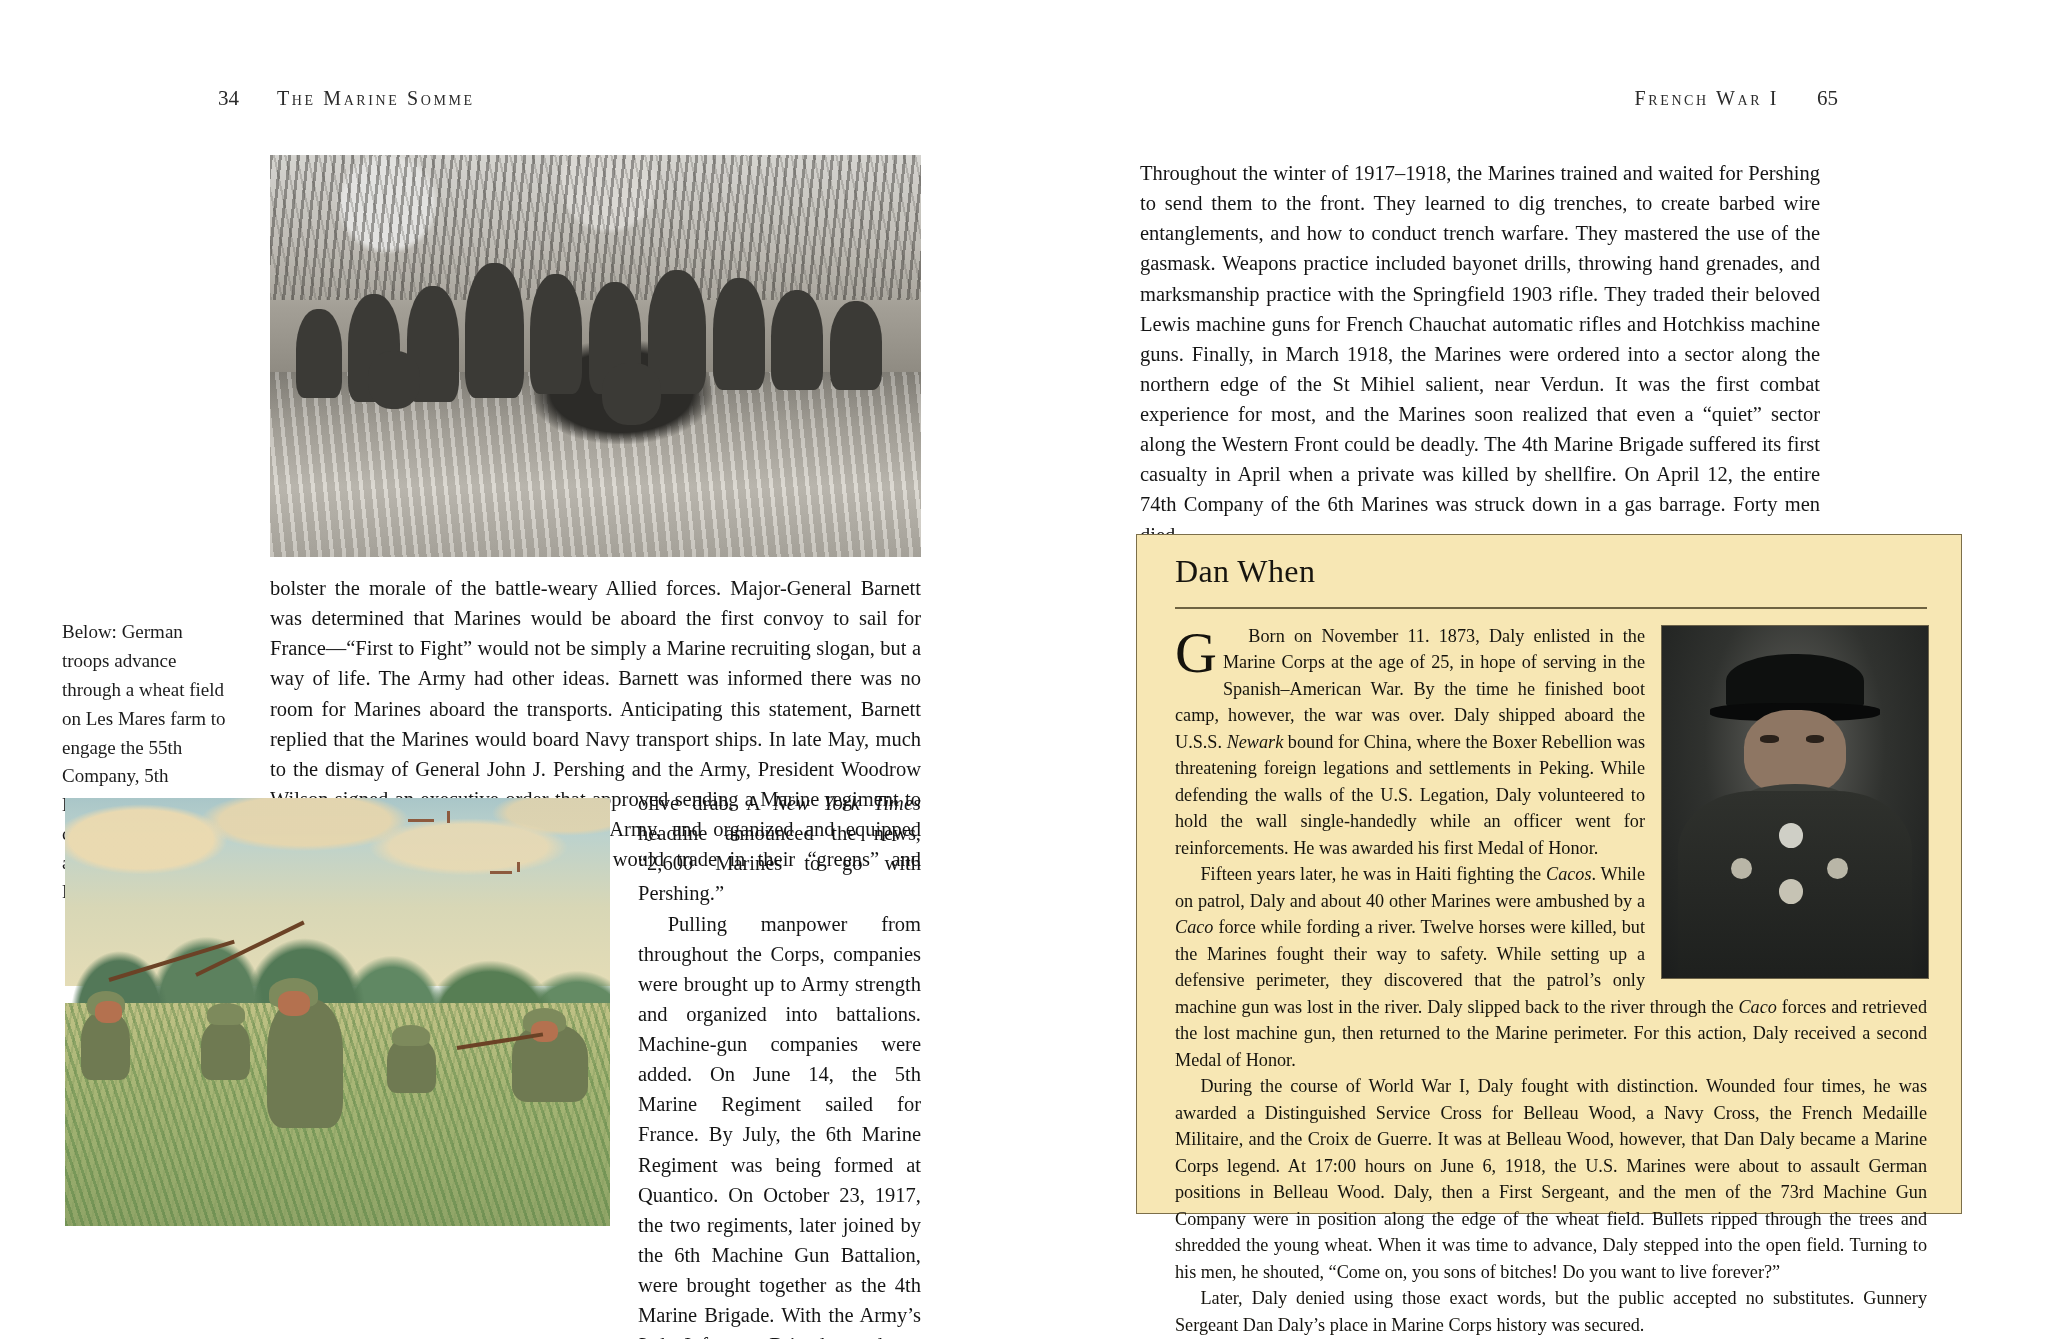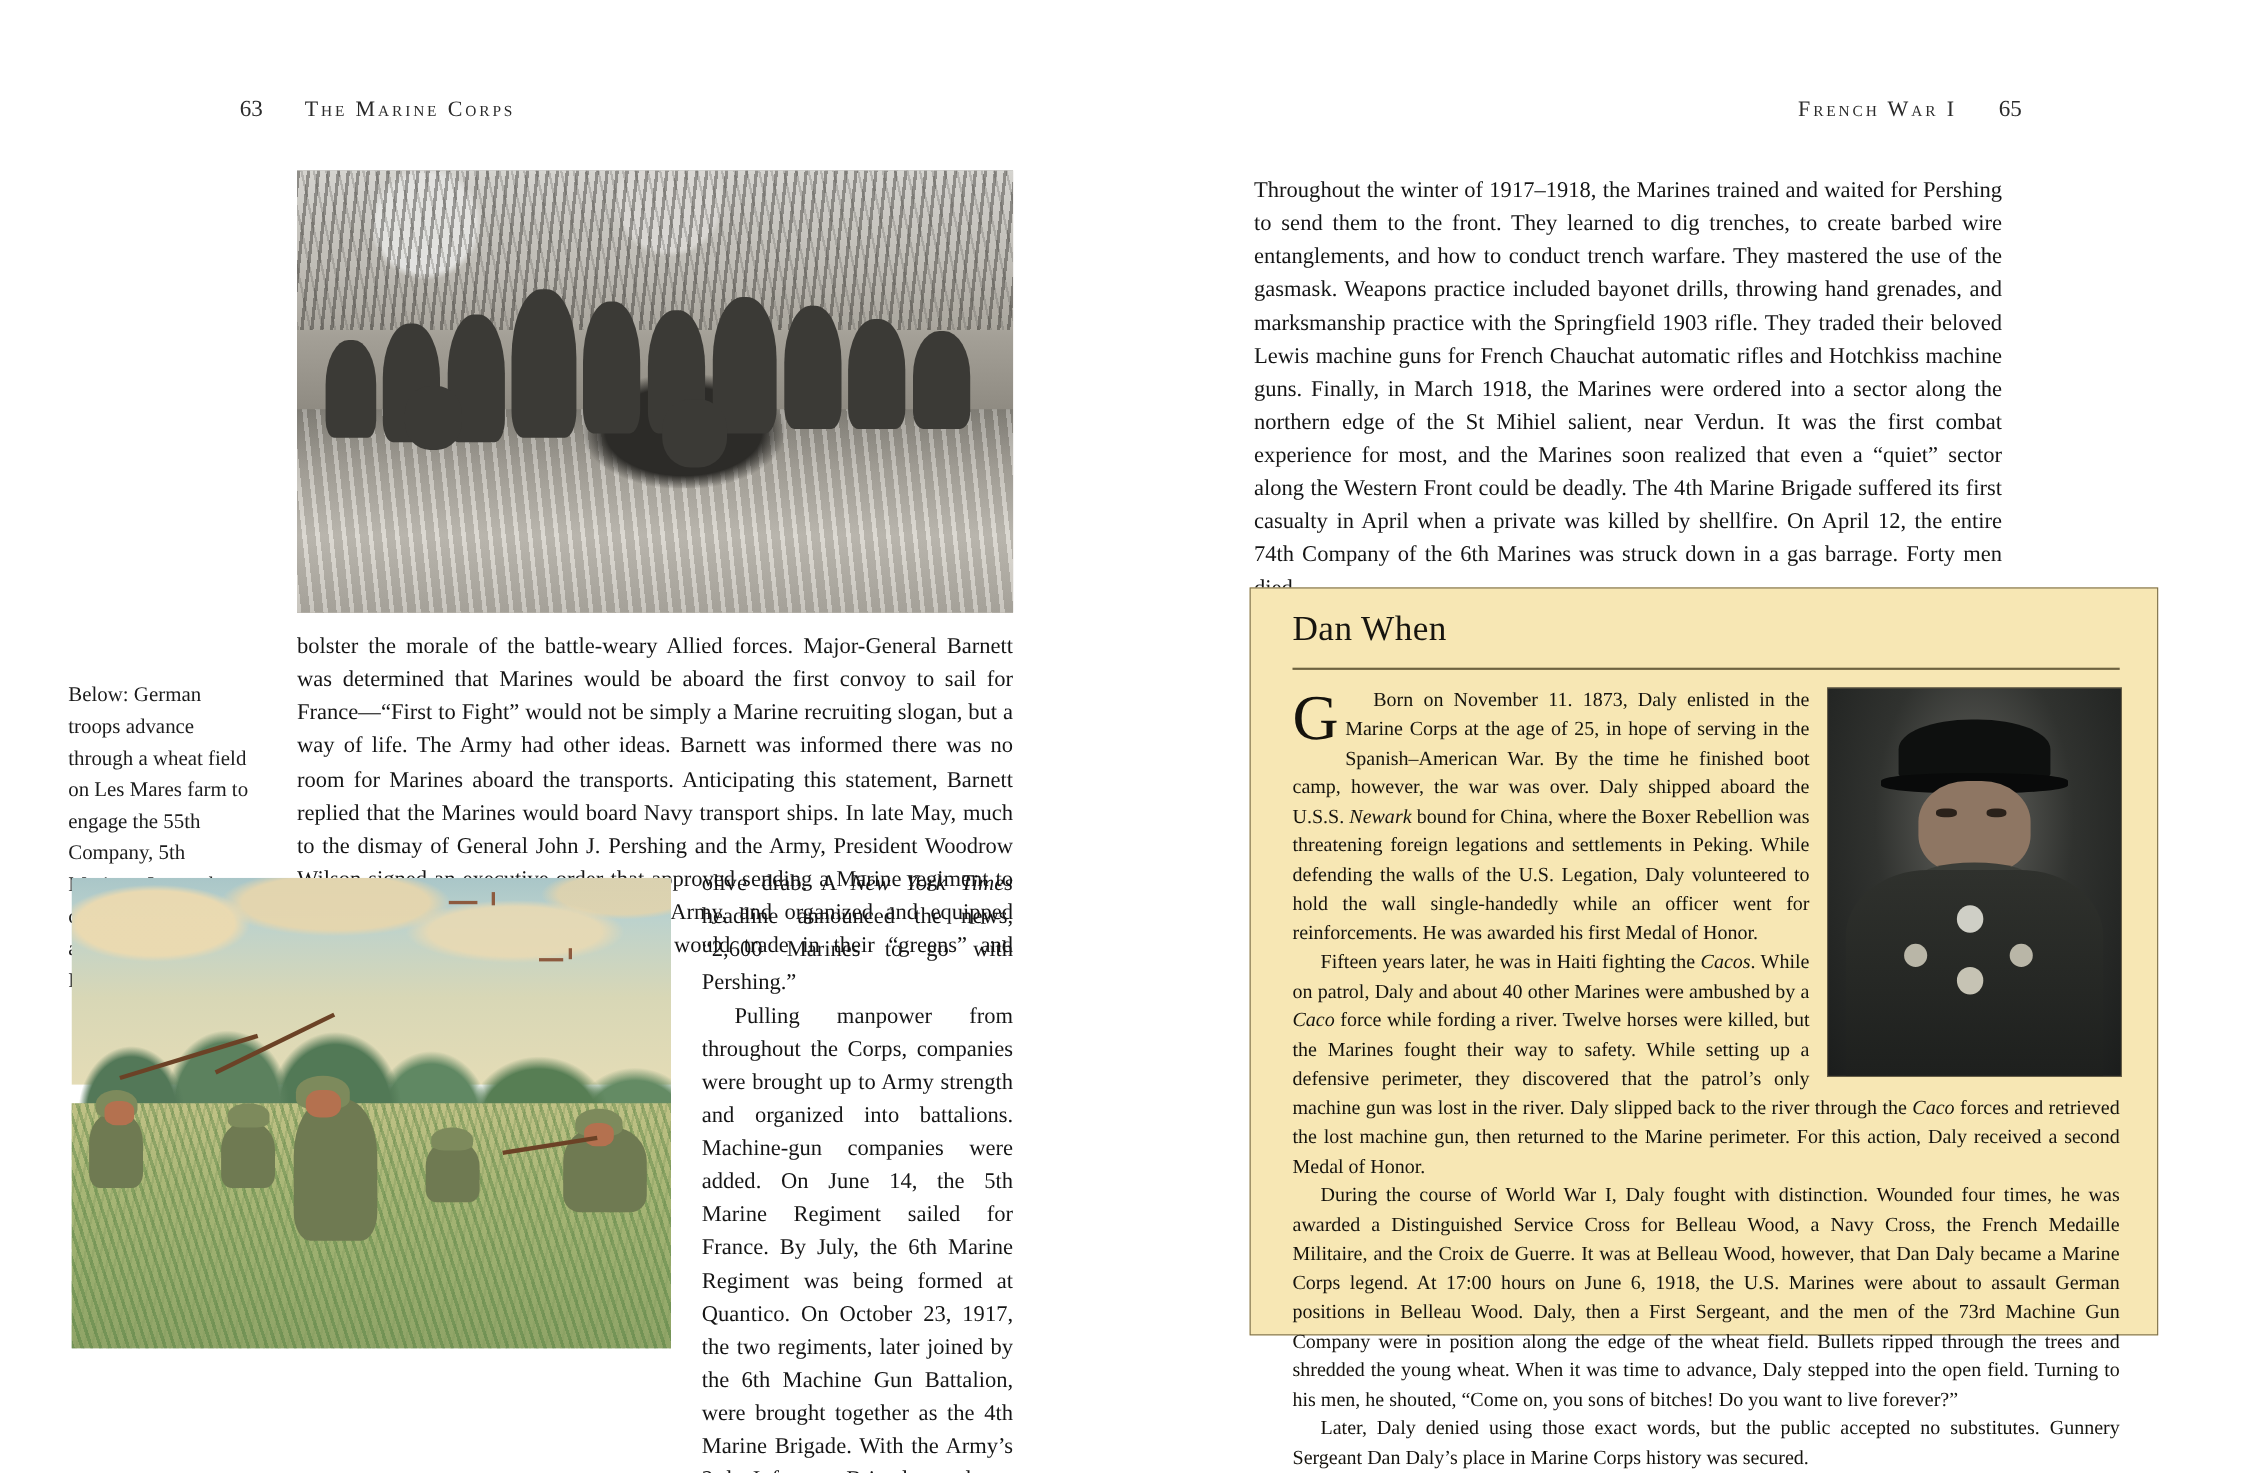--- a/index.html
+++ b/index.html
@@ -162,21 +162,21 @@
     font-family:"Liberation Serif",serif;
   }
   em{font-style:italic;}
 </style>
 </head>
 <body>
 
 <div class="spread">
 
   <div class="runhead" id="runhead-left">
-    <span class="folio">63</span><span class="title">The Marine Corps</span>
+    <span class="folio">34</span><span class="title">The Marine Somme</span>
   </div>
 
   <div class="margin-caption" id="caption-bottom">Below: German troops advance through a wheat field on Les Mares farm to engage the 55th Company, 5th Marines. It was the closest the German advance came to Paris.</div>
 
   <div class="photo" id="photo-trench">
     <div class="trench-sky"></div>
     <div class="trench-trees"></div>
     <div class="trench-ground"></div>
     <div class="trench-dark"></div>
     <div class="trench-figs">

